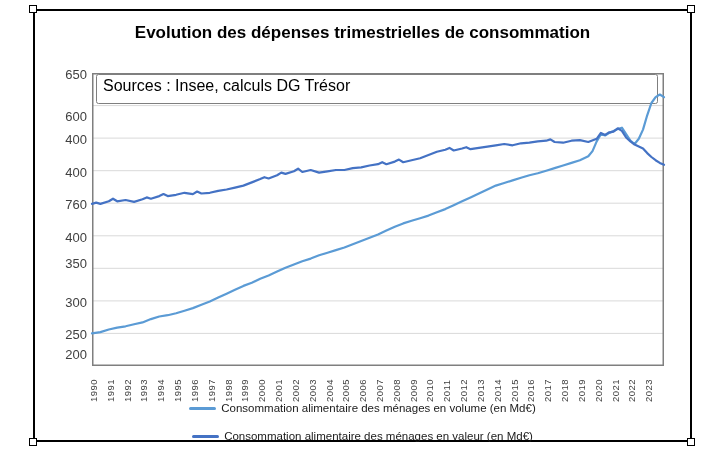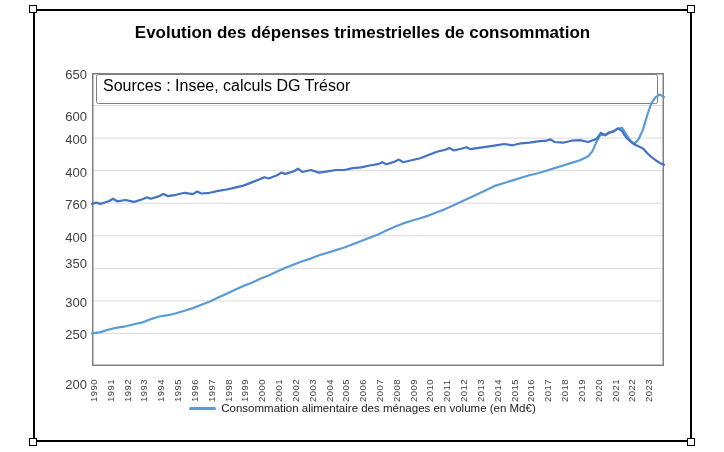--- a/index.html
+++ b/index.html
@@ -55,21 +55,21 @@
     <div class="y-labels" id="yLabels">
         <div class="y-tick" style="top: 56px;">650</div>
         <div class="y-tick" style="top: 98px;">600</div>
         <div class="y-tick" style="top: 121.111px;">400</div>
         <div class="y-tick" style="top: 153.667px;">400</div>
         <div class="y-tick" style="top: 186.222px;">760</div>
         <div class="y-tick" style="top: 218.778px;">400</div>
         <div class="y-tick" style="top: 245px;">350</div>
         <div class="y-tick" style="top: 283.889px;">300</div>
         <div class="y-tick" style="top: 316.444px;">250</div>
-        <div class="y-tick" style="top: 366px;">200</div>
+        <div class="y-tick" style="top: 336px;">200</div>
       </div>
 
     <div class="plot">
       <svg id="plotSvg" width="572" height="293" viewBox="0 0 572 293">
           <line x1="0.5" y1="32.6" x2="571.5" y2="32.6" stroke="#D9D9D9" stroke-width="1"></line>
           <line x1="0.5" y1="65.1" x2="571.5" y2="65.1" stroke="#D9D9D9" stroke-width="1"></line>
           <line x1="0.5" y1="97.7" x2="571.5" y2="97.7" stroke="#D9D9D9" stroke-width="1"></line>
           <line x1="0.5" y1="130.2" x2="571.5" y2="130.2" stroke="#D9D9D9" stroke-width="1"></line>
           <line x1="0.5" y1="162.8" x2="571.5" y2="162.8" stroke="#D9D9D9" stroke-width="1"></line>
           <line x1="0.5" y1="195.3" x2="571.5" y2="195.3" stroke="#D9D9D9" stroke-width="1"></line>
@@ -120,20 +120,24 @@
         <div class="x-tick" style="left: 507.529px; top: 14px;">2021</div>
         <div class="x-tick" style="left: 524.353px; top: 14px;">2022</div>
         <div class="x-tick" style="left: 541.176px; top: 14px;">2023</div>
       </div>
 
     <div class="legend">
       <div class="legend-row">
         <span class="legend-swatch" style="background: rgb(91, 155, 213);"></span>
         <span class="legend-label">Consommation alimentaire des ménages en volume (en Md€)</span>
       </div>
+      <div class="legend-row">
+        <span class="legend-swatch" style="background: rgb(68, 114, 196);"></span>
+        <span class="legend-label">Consommation alimentaire des ménages en valeur (en Md€)</span>
+      </div>
     </div>
 
   </div>
 
   <div class="handle h-tl"></div>
   <div class="handle h-tr"></div>
   <div class="handle h-bl"></div>
   <div class="handle h-br"></div>
 
 </div>

